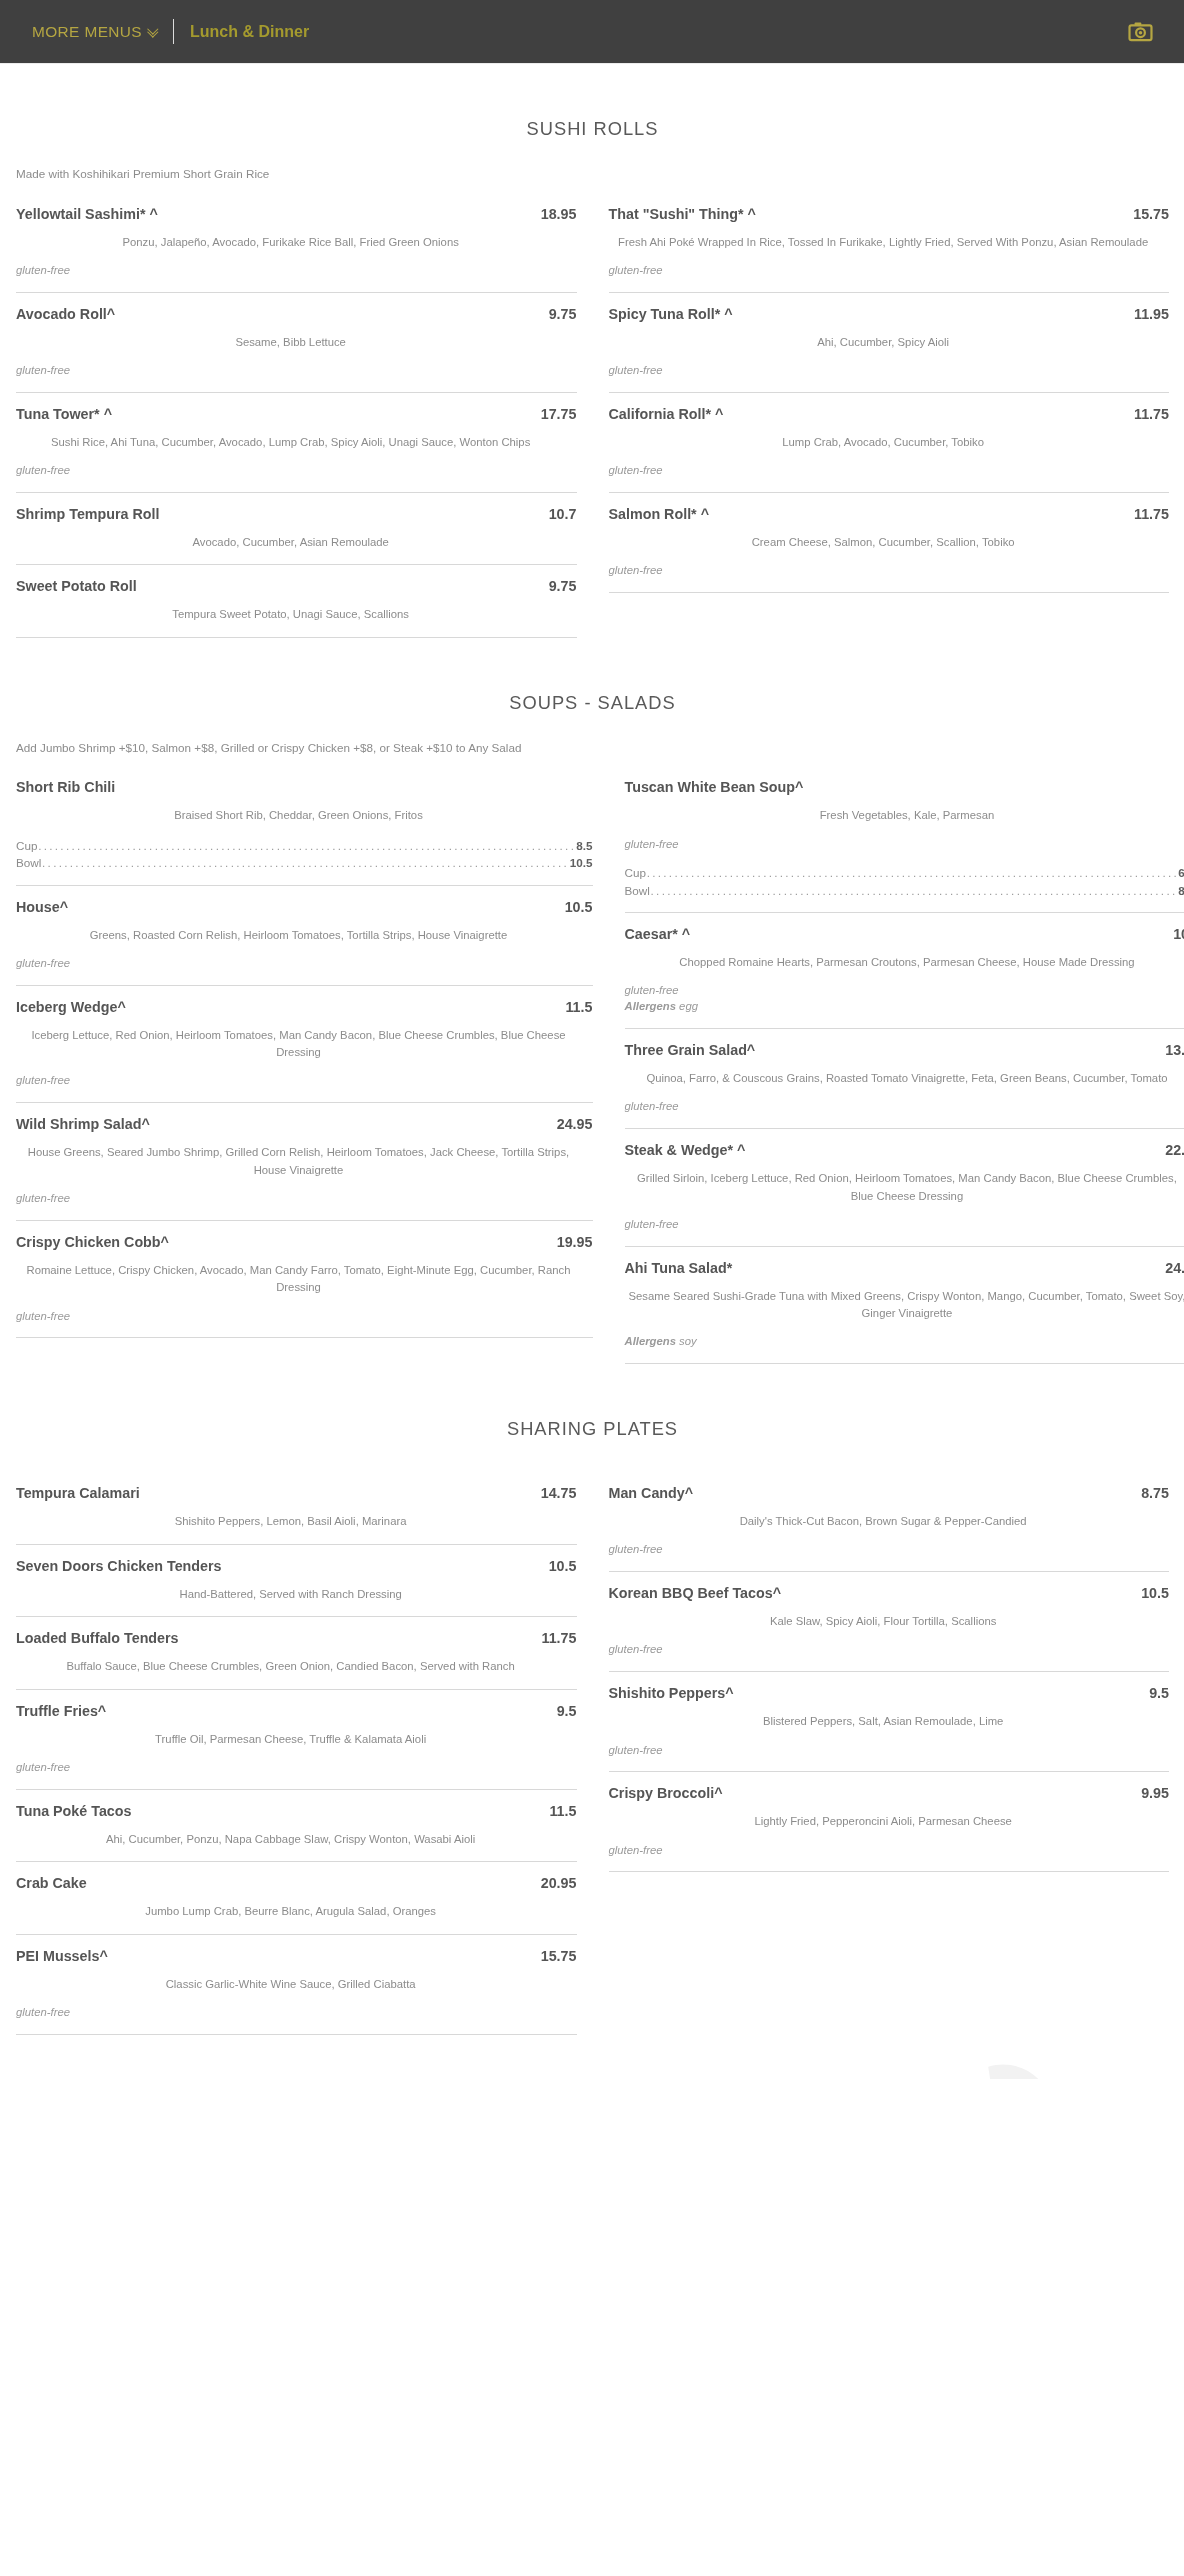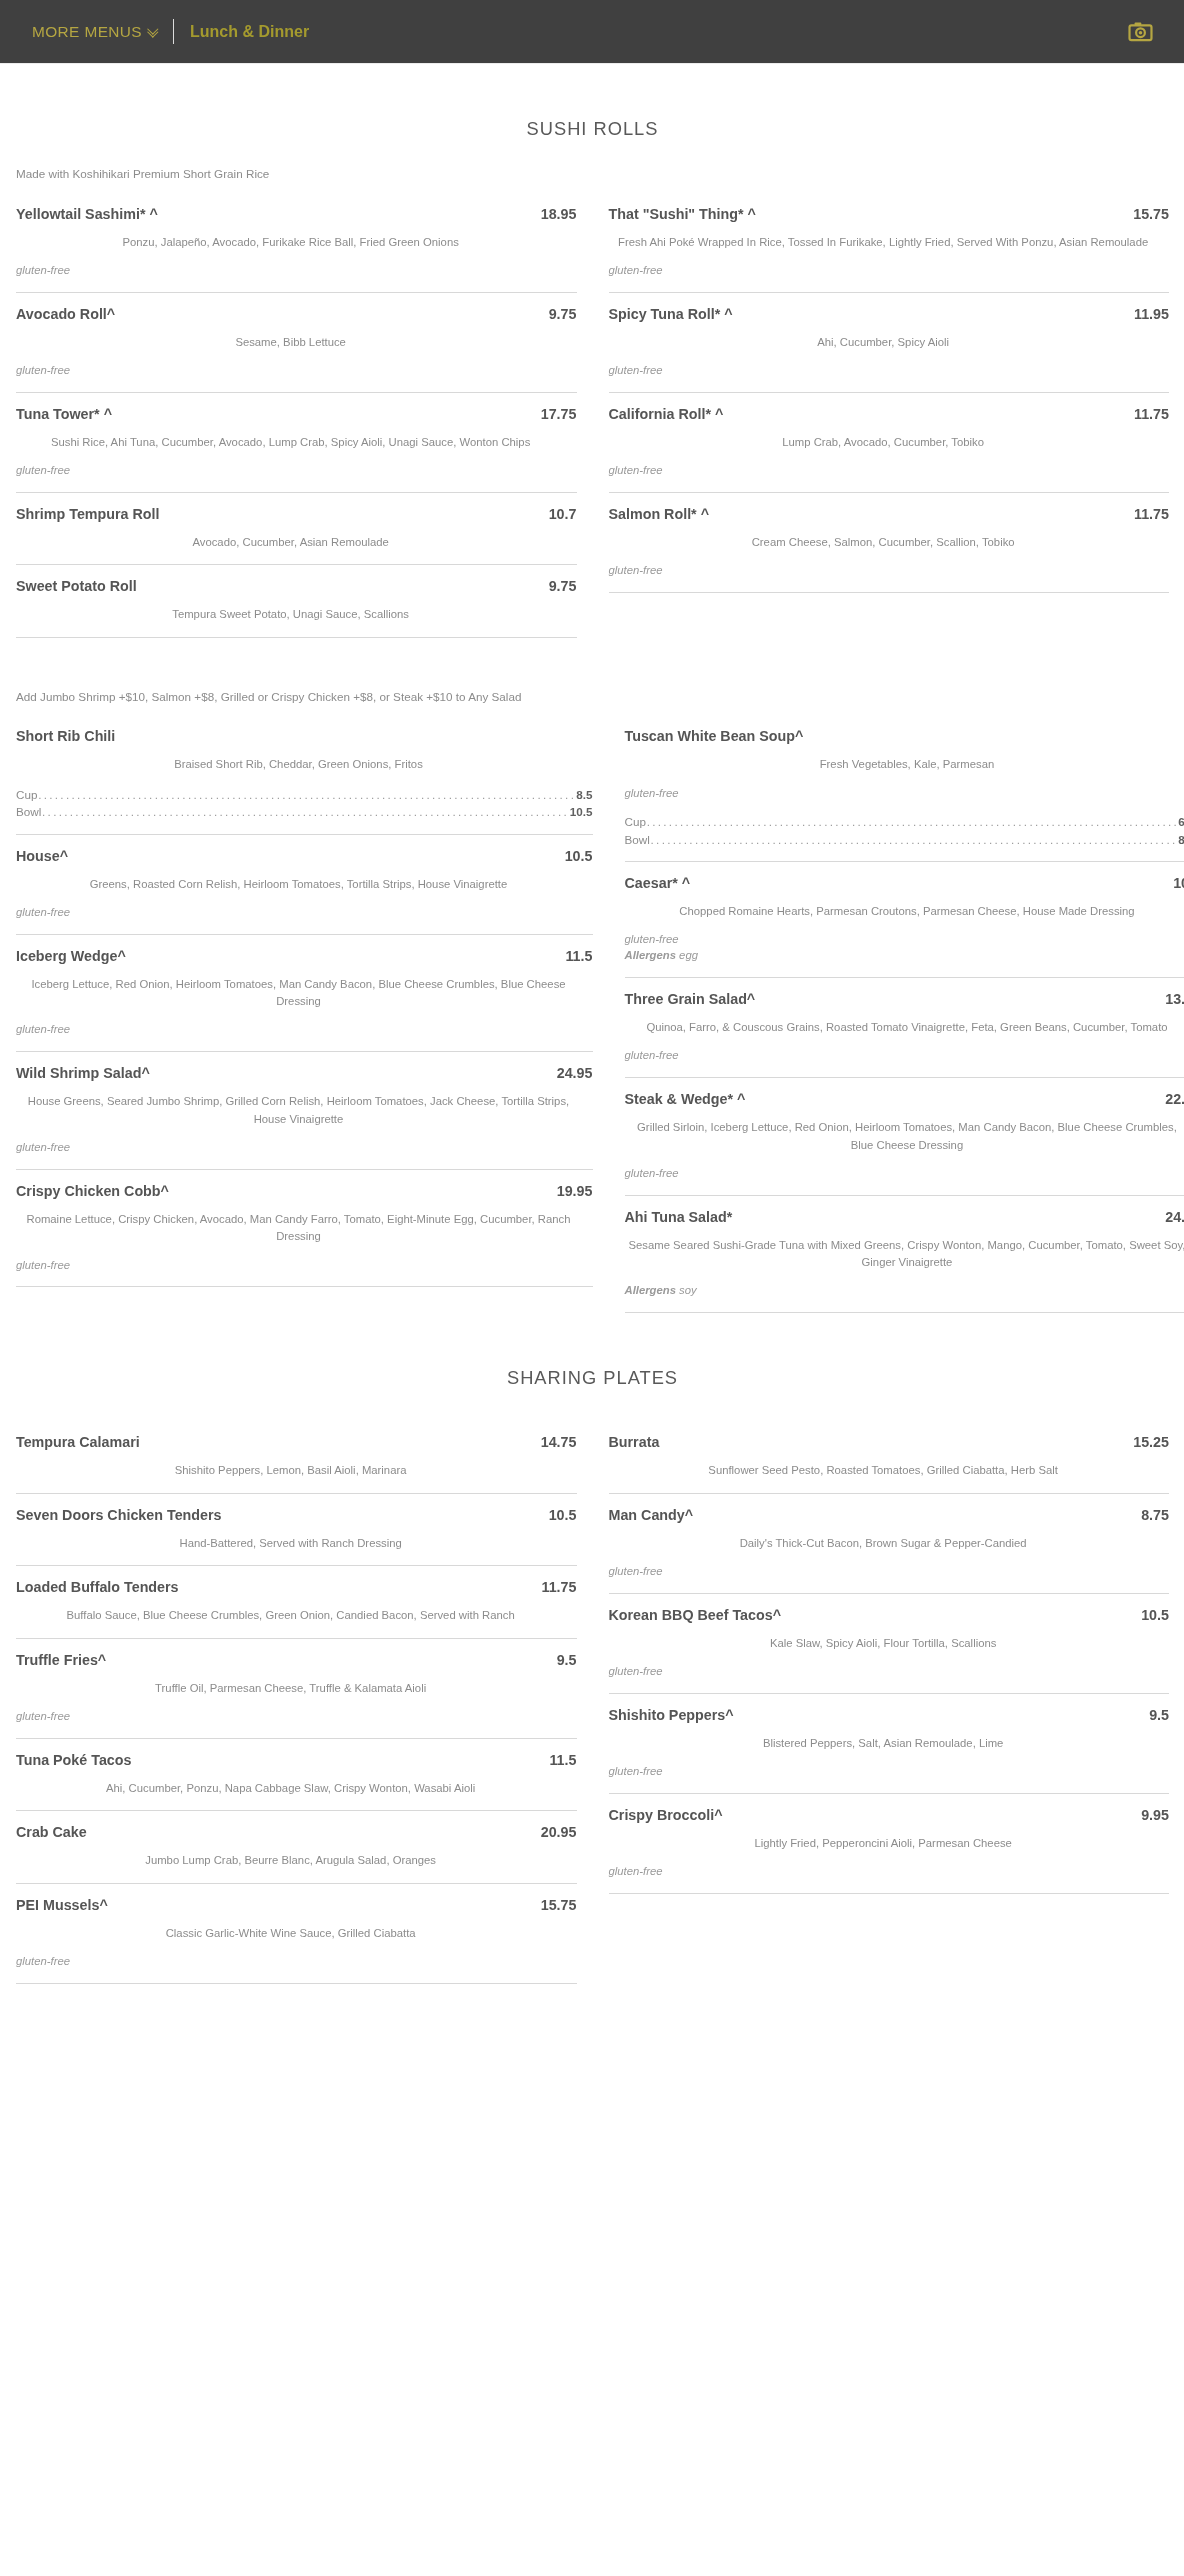--- a/index.html
+++ b/index.html
@@ -294,20 +294,21 @@
                 <div class="item-name">Salmon Roll* ^</div>
                 <div class="item-price">11.75</div>
               </div>
               <div class="item-desc">Cream Cheese, Salmon, Cucumber, Scallion, Tobiko</div>
               <div class="item-tag">gluten-free</div>
             </div>
           </div>
         </div>
       </div>
       <div class="section">
+        <div class="section-title">SOUPS - SALADS</div>
         <div class="section-note">Add Jumbo Shrimp +$10, Salmon +$8, Grilled or Crispy Chicken +$8, or Steak +$10 to Any Salad</div>
         <div class="cols">
           <div class="col">
             <div class="item sep">
               <div class="item-head">
                 <div class="item-name">Short Rib Chili</div>
               </div>
               <div class="item-desc">Braised Short Rib, Cheddar, Green Onions, Fritos</div>
               <div class="variants">
                 <div class="vrow">
@@ -464,27 +465,20 @@
                 <div class="item-name">PEI Mussels^</div>
                 <div class="item-price">15.75</div>
               </div>
               <div class="item-desc">Classic Garlic-White Wine Sauce, Grilled Ciabatta</div>
               <div class="item-tag">gluten-free</div>
             </div>
           </div>
           <div class="col">
             <div class="item sep">
               <div class="item-head">
-                <div class="item-name">Burrata</div>
-                <div class="item-price">15.25</div>
-              </div>
-              <div class="item-desc">Sunflower Seed Pesto, Roasted Tomatoes, Grilled Ciabatta, Herb Salt</div>
-            </div>
-            <div class="item sep">
-              <div class="item-head">
                 <div class="item-name">Man Candy^</div>
                 <div class="item-price">8.75</div>
               </div>
               <div class="item-desc">Daily's Thick-Cut Bacon, Brown Sugar &amp; Pepper-Candied</div>
               <div class="item-tag">gluten-free</div>
             </div>
             <div class="item sep">
               <div class="item-head">
                 <div class="item-name">Korean BBQ Beef Tacos^</div>
                 <div class="item-price">10.5</div>

